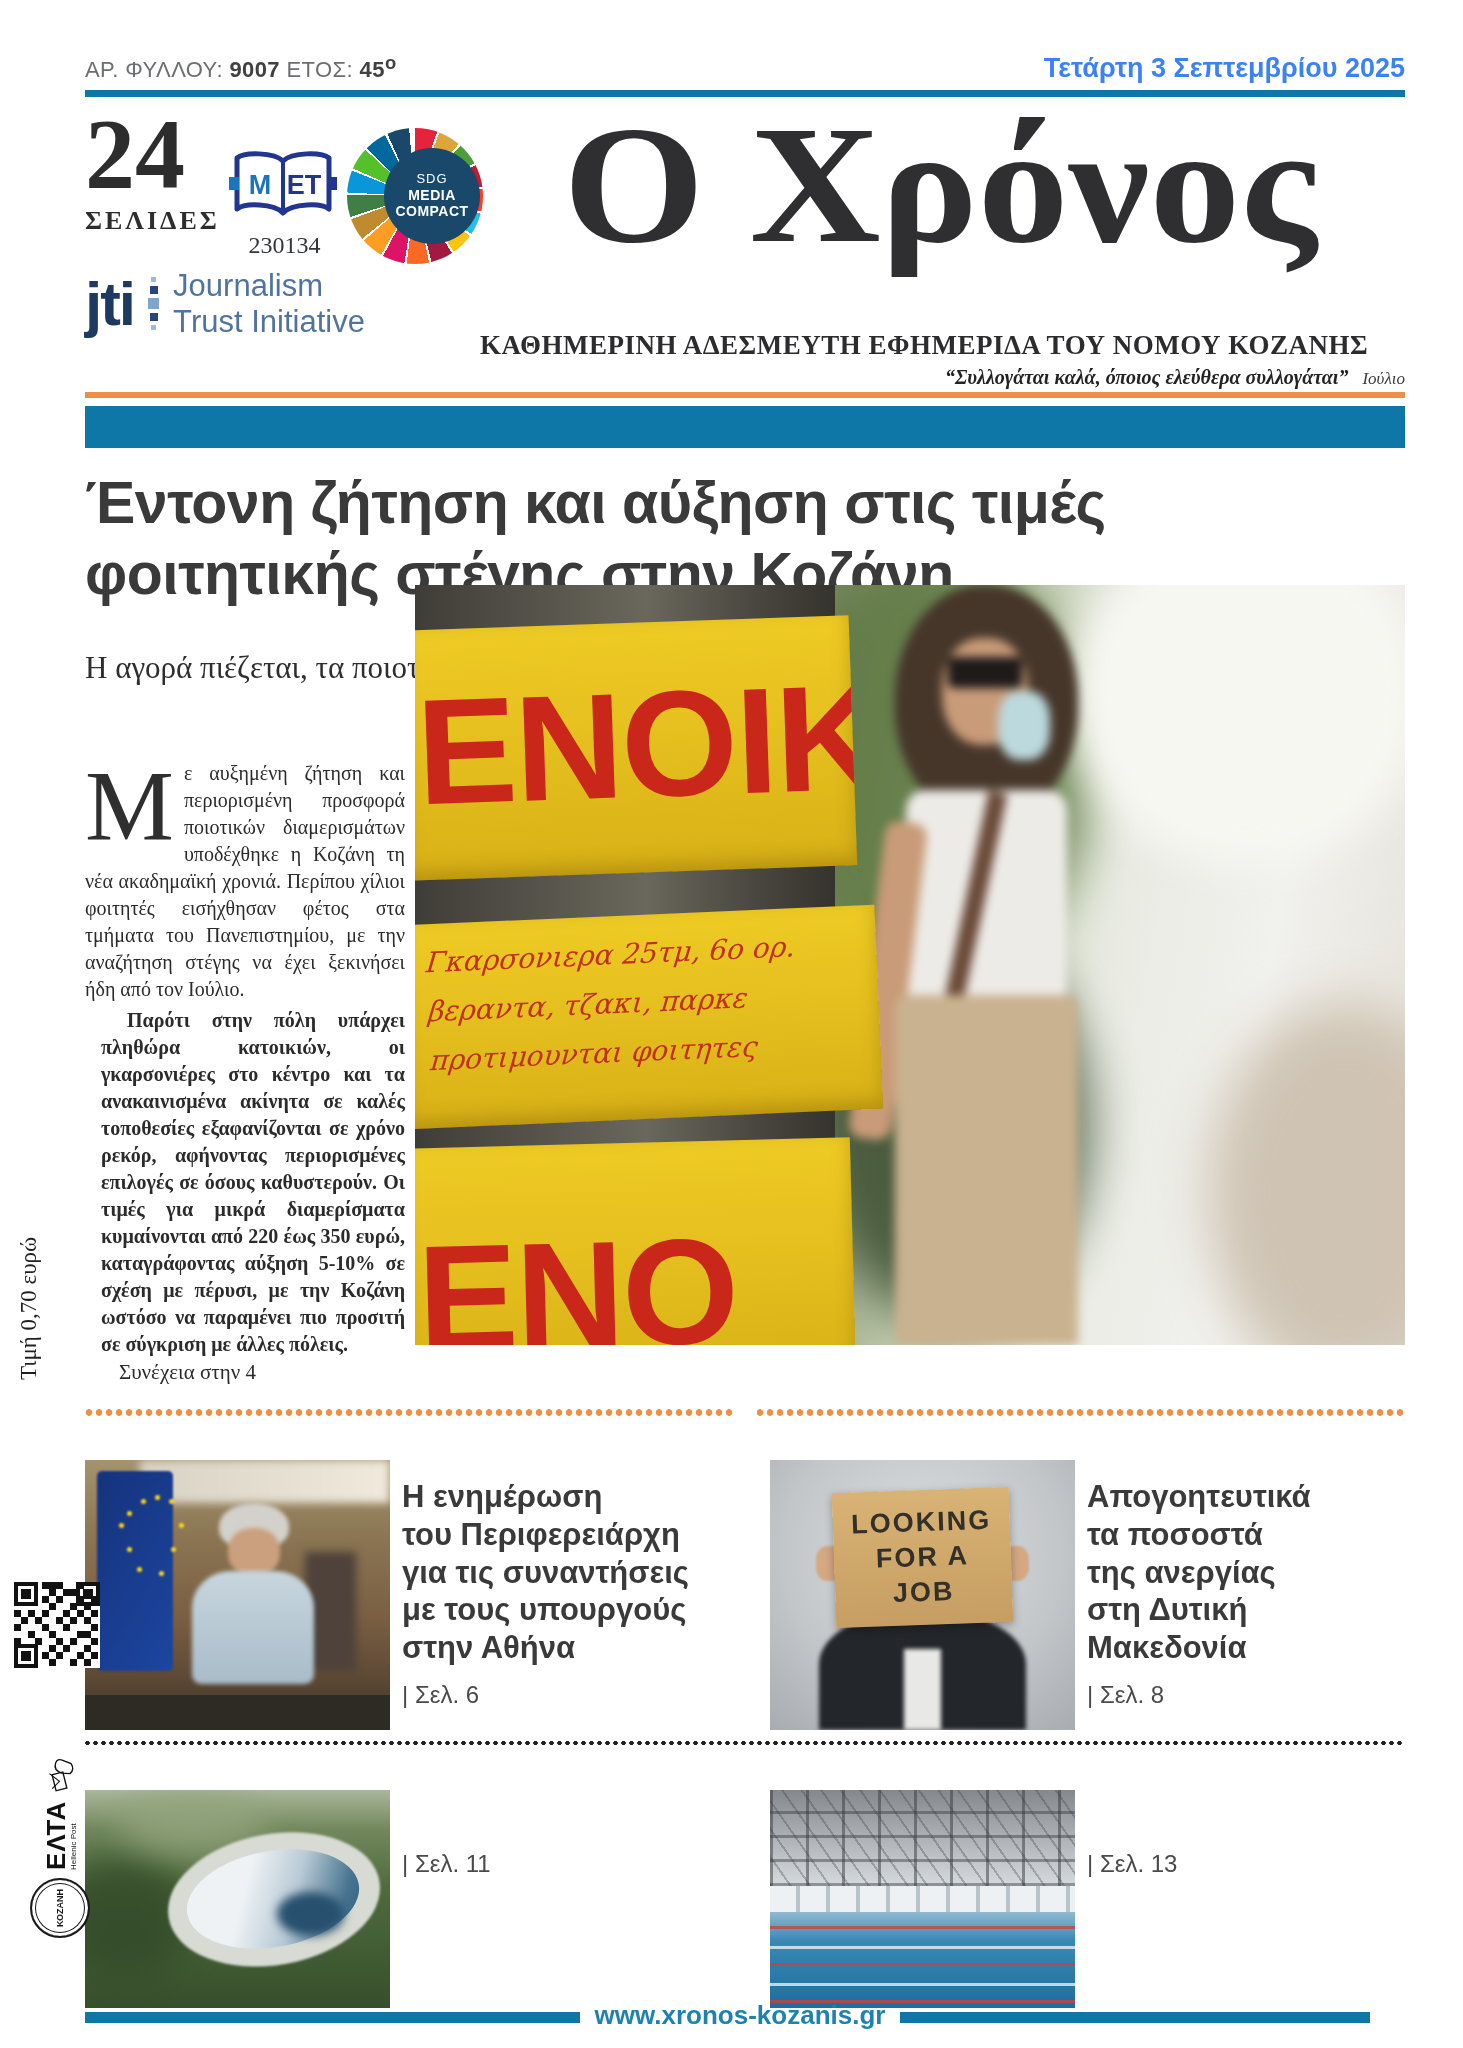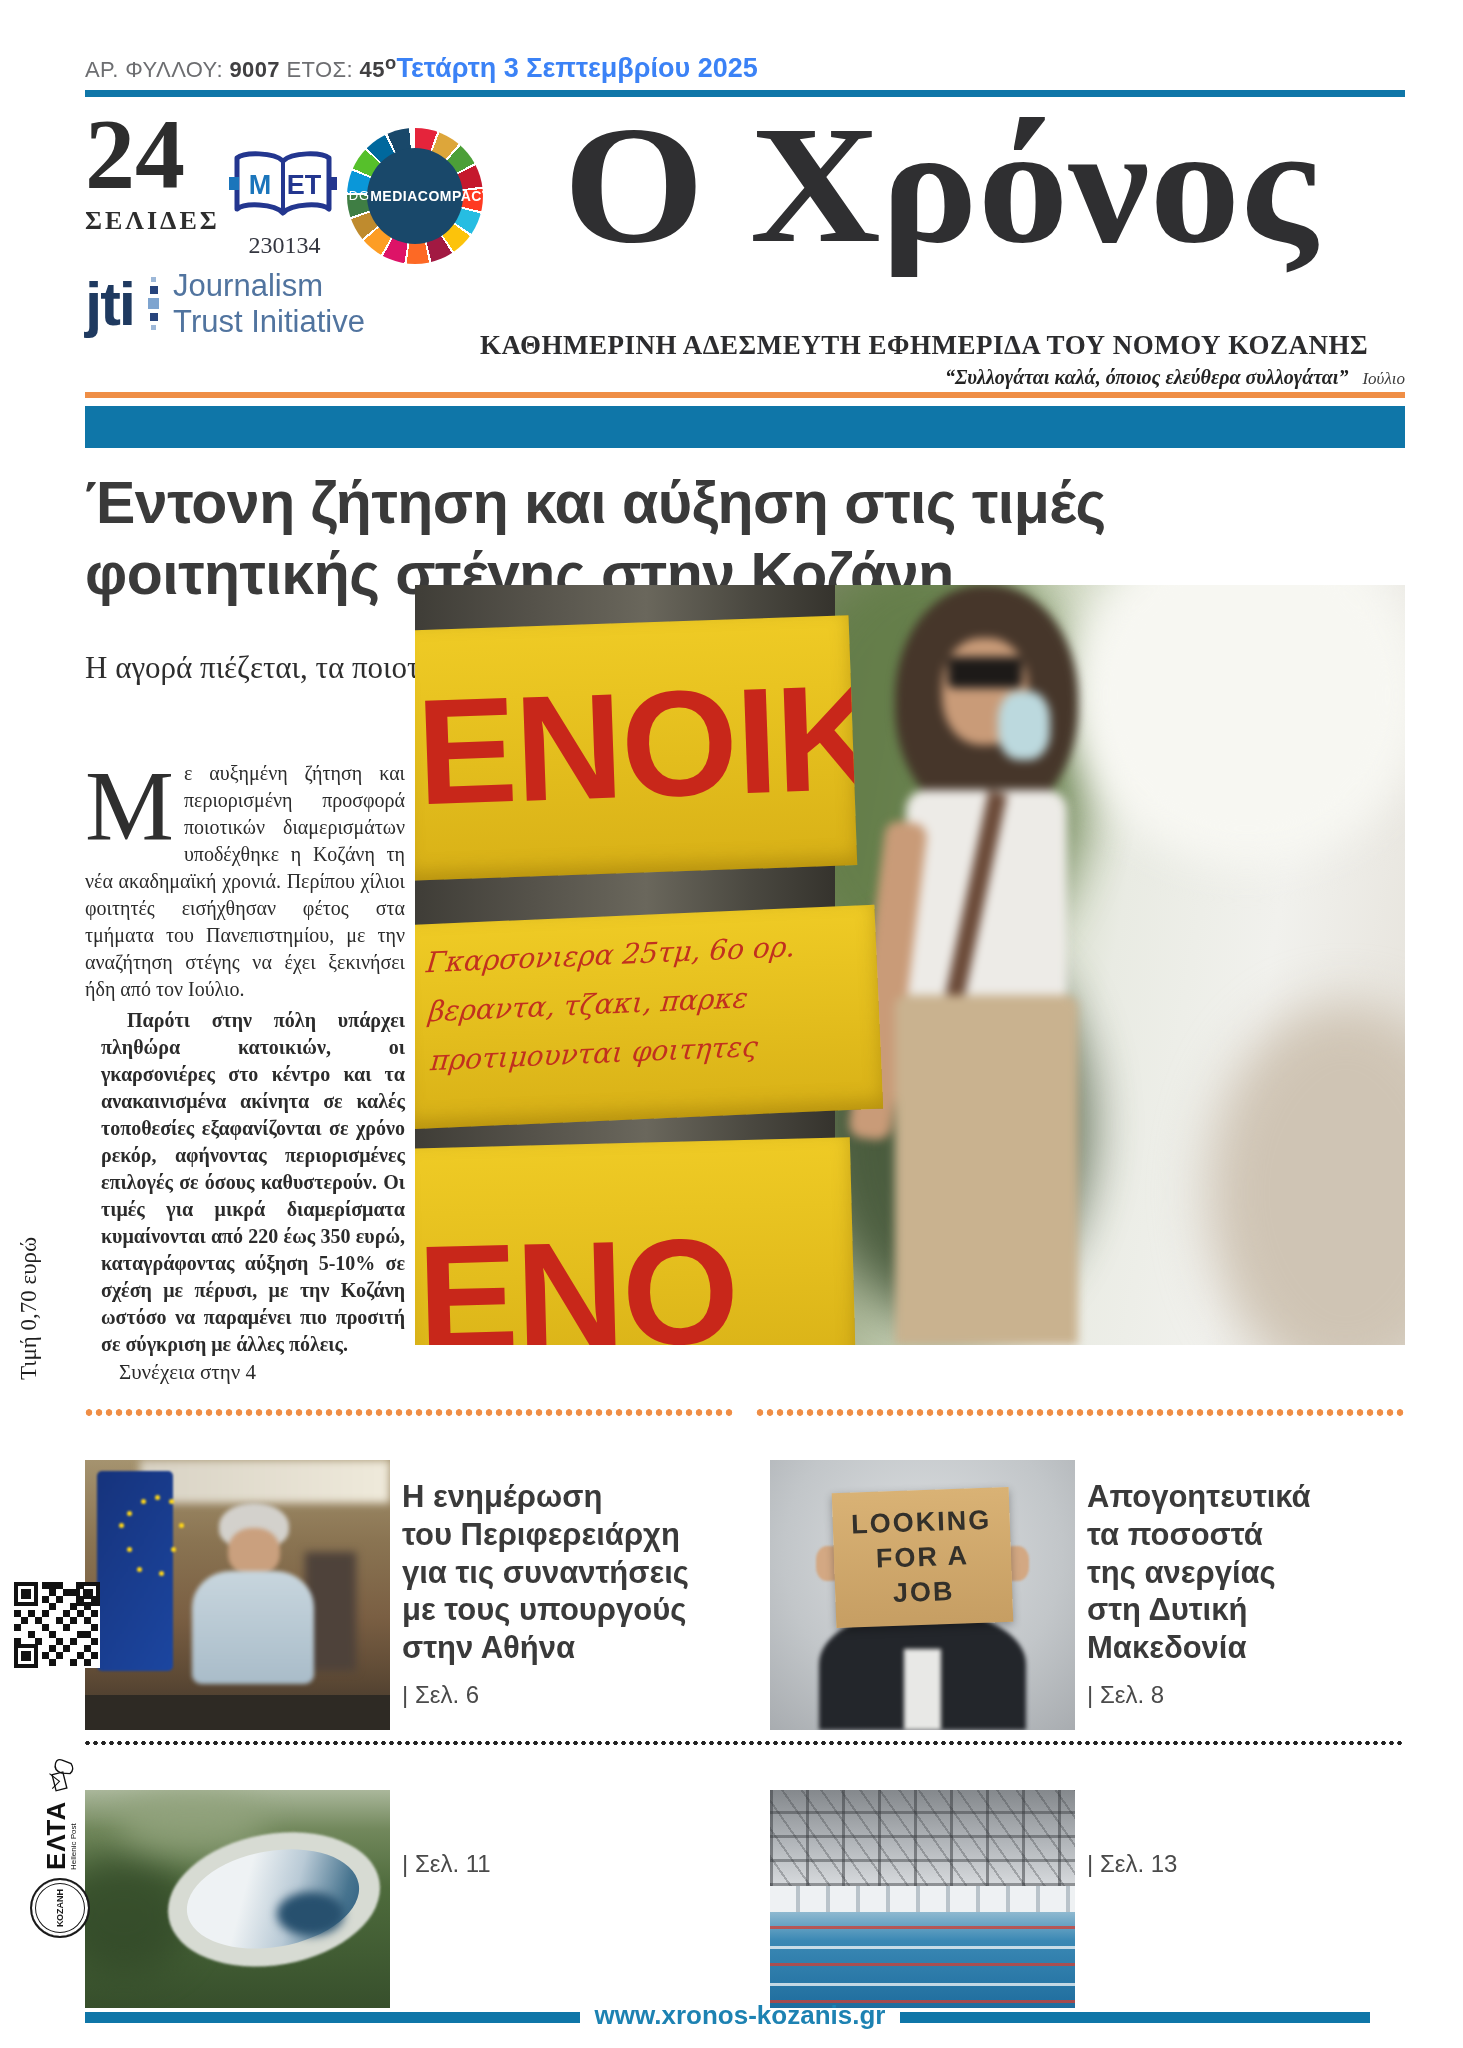--- a/index.html
+++ b/index.html
@@ -3,43 +3,43 @@
 <meta charset="utf-8">
 <style>
   html,body{margin:0;padding:0;}
   body{width:1463px;height:2048px;position:relative;background:#ffffff;overflow:hidden;
        font-family:"Liberation Sans",sans-serif;color:#3a3a3a;}
   .abs{position:absolute;}
   .pre{white-space:pre-line;}
   .serif{font-family:"Liberation Serif","DejaVu Serif",serif;}
 
   
-  .meta-row{top:52px;left:85px;width:1320px;display:flex;align-items:baseline;}
+  .meta-row{top:52px;left:85px;width:1320px;display:flex;justify-content:space-between;align-items:baseline;}
   .meta-left{font-size:22px;color:#6d6e71;letter-spacing:.4px;}
   .meta-left b{color:#414042;font-weight:700;}
   .meta-date{font-size:27px;font-weight:700;color:#3b82f6;}
   .rule-blue-top{top:90px;left:85px;width:1320px;height:7px;background:#0f76a8;}
 
   
   .pages-num{left:85px;top:104px;font-size:100px;font-weight:700;color:#2d2d2d;line-height:1;}
   .pages-lbl{left:85px;top:206px;font-size:26px;font-weight:700;letter-spacing:3px;color:#2d2d2d;}
   .met-badge{left:228px;top:146px;width:110px;height:86px;}
   .met-num{left:232px;top:232px;width:105px;text-align:center;font-size:24px;color:#33353f;}
   .sdg{left:347px;top:128px;width:136px;height:136px;border-radius:50%;
     background:conic-gradient(#e5243b 0 19deg,#fff 19deg 21deg,#dda63a 21deg 40deg,#fff 40deg 42deg,
       #4c9f38 42deg 61deg,#fff 61deg 63deg,#c5192d 63deg 82deg,#fff 82deg 84deg,
       #ff3a21 84deg 103deg,#fff 103deg 105deg,#26bde2 105deg 124deg,#fff 124deg 126deg,
       #fcc30b 126deg 145deg,#fff 145deg 147deg,#a21942 147deg 166deg,#fff 166deg 168deg,
       #fd6925 168deg 187deg,#fff 187deg 189deg,#dd1367 189deg 208deg,#fff 208deg 210deg,
       #fd9d24 210deg 229deg,#fff 229deg 231deg,#bf8b2e 231deg 250deg,#fff 250deg 252deg,
       #3f7e44 252deg 271deg,#fff 271deg 273deg,#0a97d9 273deg 292deg,#fff 292deg 294deg,
       #56c02b 294deg 313deg,#fff 313deg 315deg,#00689d 315deg 334deg,#fff 334deg 336deg,
       #19486a 336deg 355deg,#fff 355deg 360deg);}
-  .sdg-inner{position:absolute;left:20px;top:20px;width:96px;height:96px;border-radius:50%;background:#19486a;
-    display:flex;flex-direction:row;justify-content:center;align-items:center;color:#fff;line-height:1.15;}
+  .sdg-inner{position:absolute;left:37px;top:20px;width:96px;height:96px;border-radius:50%;background:#19486a;
+    display:flex;flex-direction:column;justify-content:center;align-items:center;color:#fff;line-height:1.15;}
   .sdg-inner .s1{font-size:13px;letter-spacing:1px;}
   .sdg-inner .s2{font-size:14px;font-weight:700;letter-spacing:.5px;}
   .jti{left:85px;top:268px;display:flex;align-items:center;gap:14px;}
   .jti-logo{font-size:62px;font-weight:700;color:#1f3a60;letter-spacing:-2px;line-height:.9;}
   .jti-dots{display:flex;flex-direction:column;gap:4px;align-items:center;}
   .jti-dots i{display:block;}
   .jti-text{font-size:31px;color:#51749f;line-height:1.15;}
 
   
   .mast-title{left:470px;top:92px;width:940px;text-align:center;font-weight:700;color:#2f2f31;

